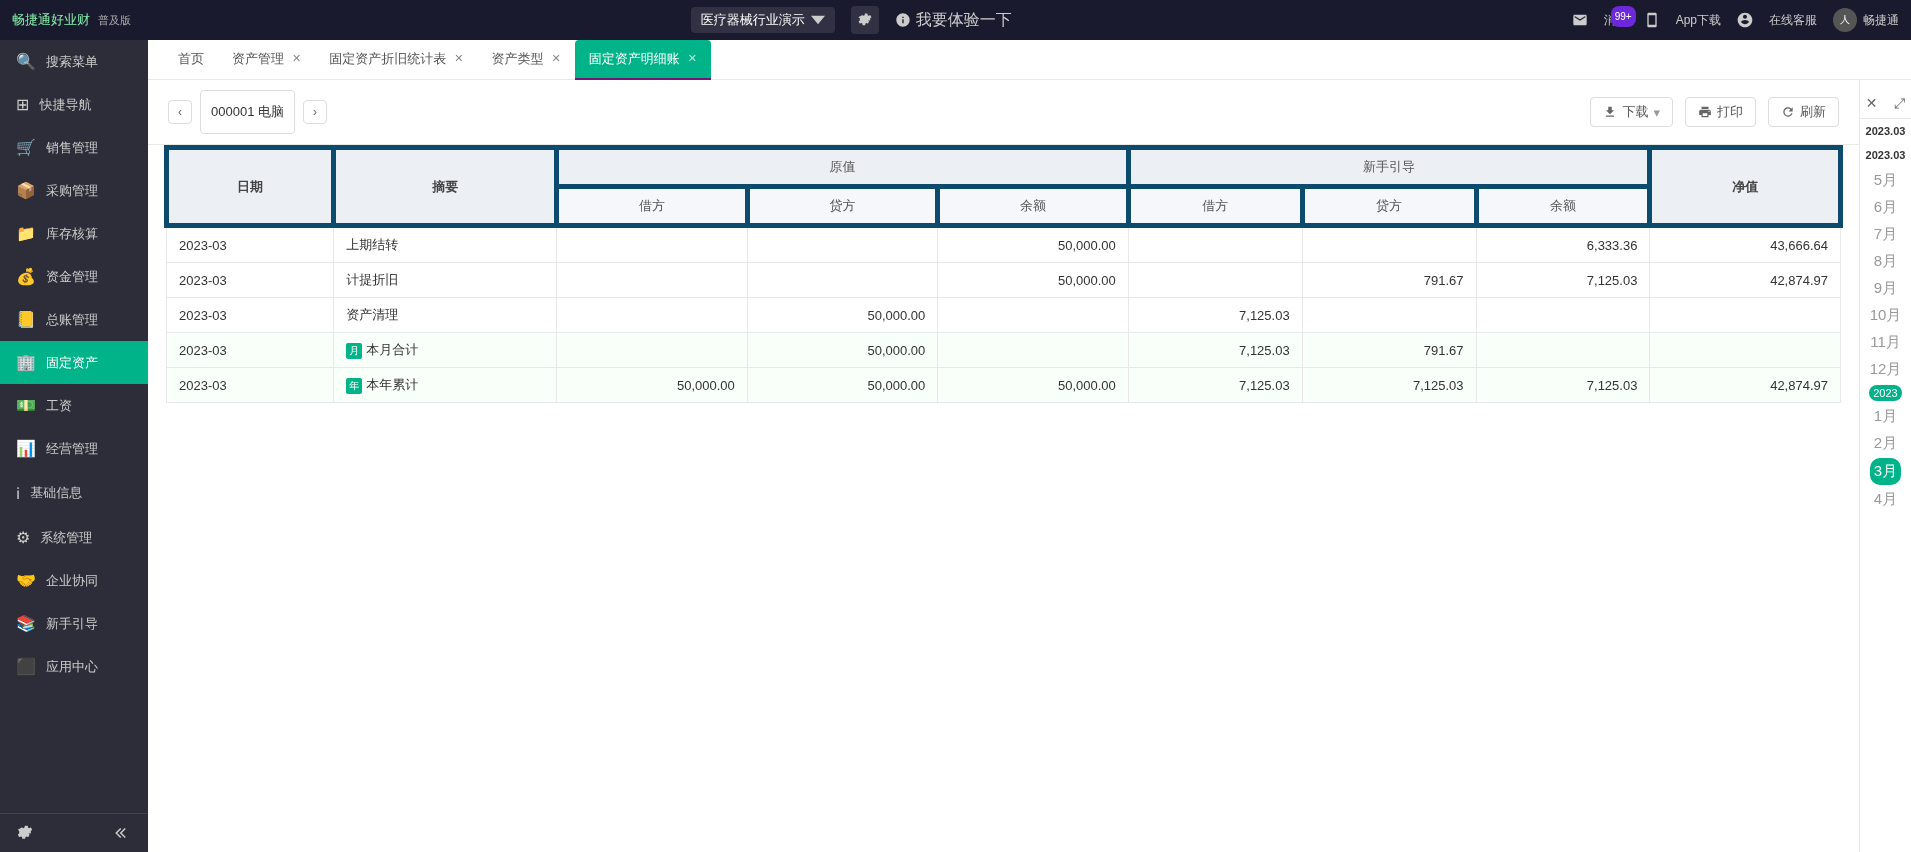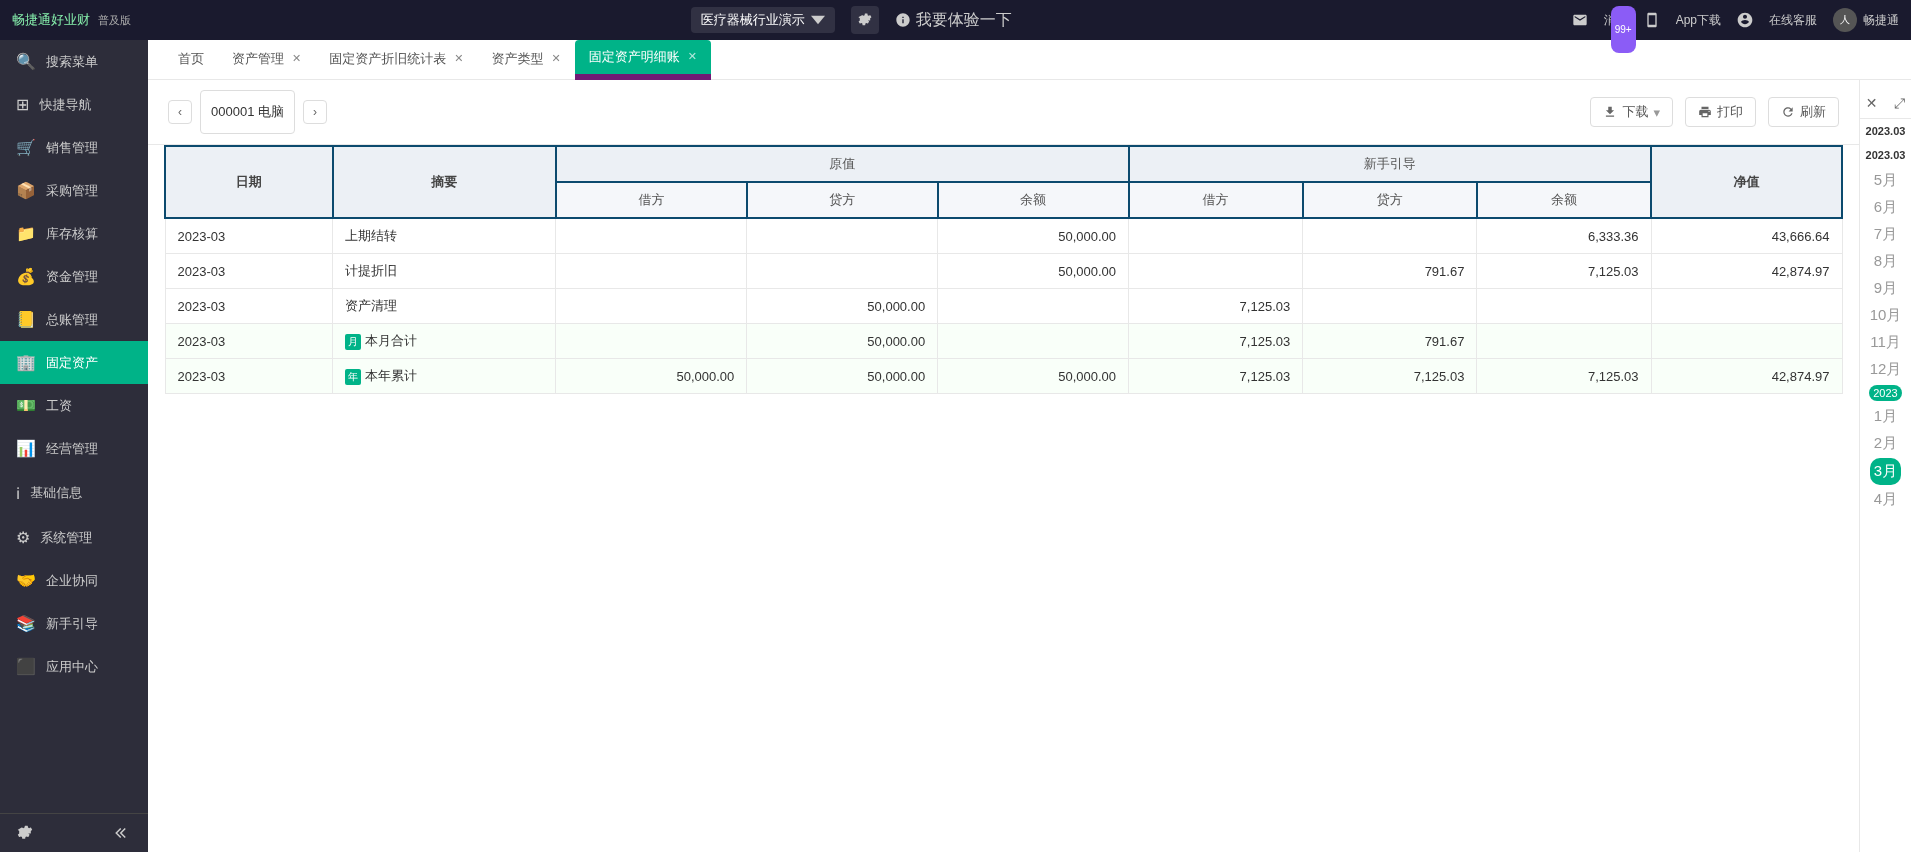--- a/index.html
+++ b/index.html
@@ -69,24 +69,24 @@
     }
     .header-action {
       display: flex; align-items: center; gap: 16px;
       color: #ccc;
       font-size: 12px;
       cursor: pointer;
       position: relative;
     }
     .header-action svg { width: 16px; height: 16px; fill: #ccc; }
     .badge {
-      background: #8b5cf6;
+      background: #6d28d9;
       color: #fff;
       font-size: 10px;
-      padding: 18px 4px;
+      padding: 5px 4px;
       border-radius: 8px;
       position: absolute;
       top: -6px;
       right: -8px;
       text-align: center;
     }
     .user-info {
       display: flex; align-items: center; gap: 6px;
       color: #ccc;
       font-size: 12px;
@@ -178,21 +178,21 @@
       font-size: 13px;
       color: #555;
       cursor: pointer;
       border-bottom: 2px solid transparent;
       white-space: nowrap;
     }
     .tab-item.active {
       background: #00b388;
       color: #fff;
       border-radius: 4px 4px 0 0;
-      border-bottom: 6px solid #701a75;
+      border-bottom: 2px solid #701a75;
     }
     .tab-item .close-x {
       font-size: 11px;
       opacity: 0.7;
       margin-left: 2px;
     }
 
     
     .page-content {
       display: flex;
@@ -255,21 +255,21 @@
     .toolbar-btn svg { width: 14px; height: 14px; fill: #666; }
 
     
     .data-table {
       width: 100%;
       border-collapse: collapse;
       font-size: 13px;
     }
     .data-table thead tr th {
       background: #f5f7fa;
-      border: 2px solid #0c4a6e;
+      border: 5px solid #0c4a6e;
       padding: 8px 12px;
       text-align: center;
       font-weight: 500;
       color: #555;
       white-space: nowrap;
     }
     .data-table tbody tr td {
       border: 1px solid #e8e8e8;
       padding: 8px 12px;
       text-align: center;

